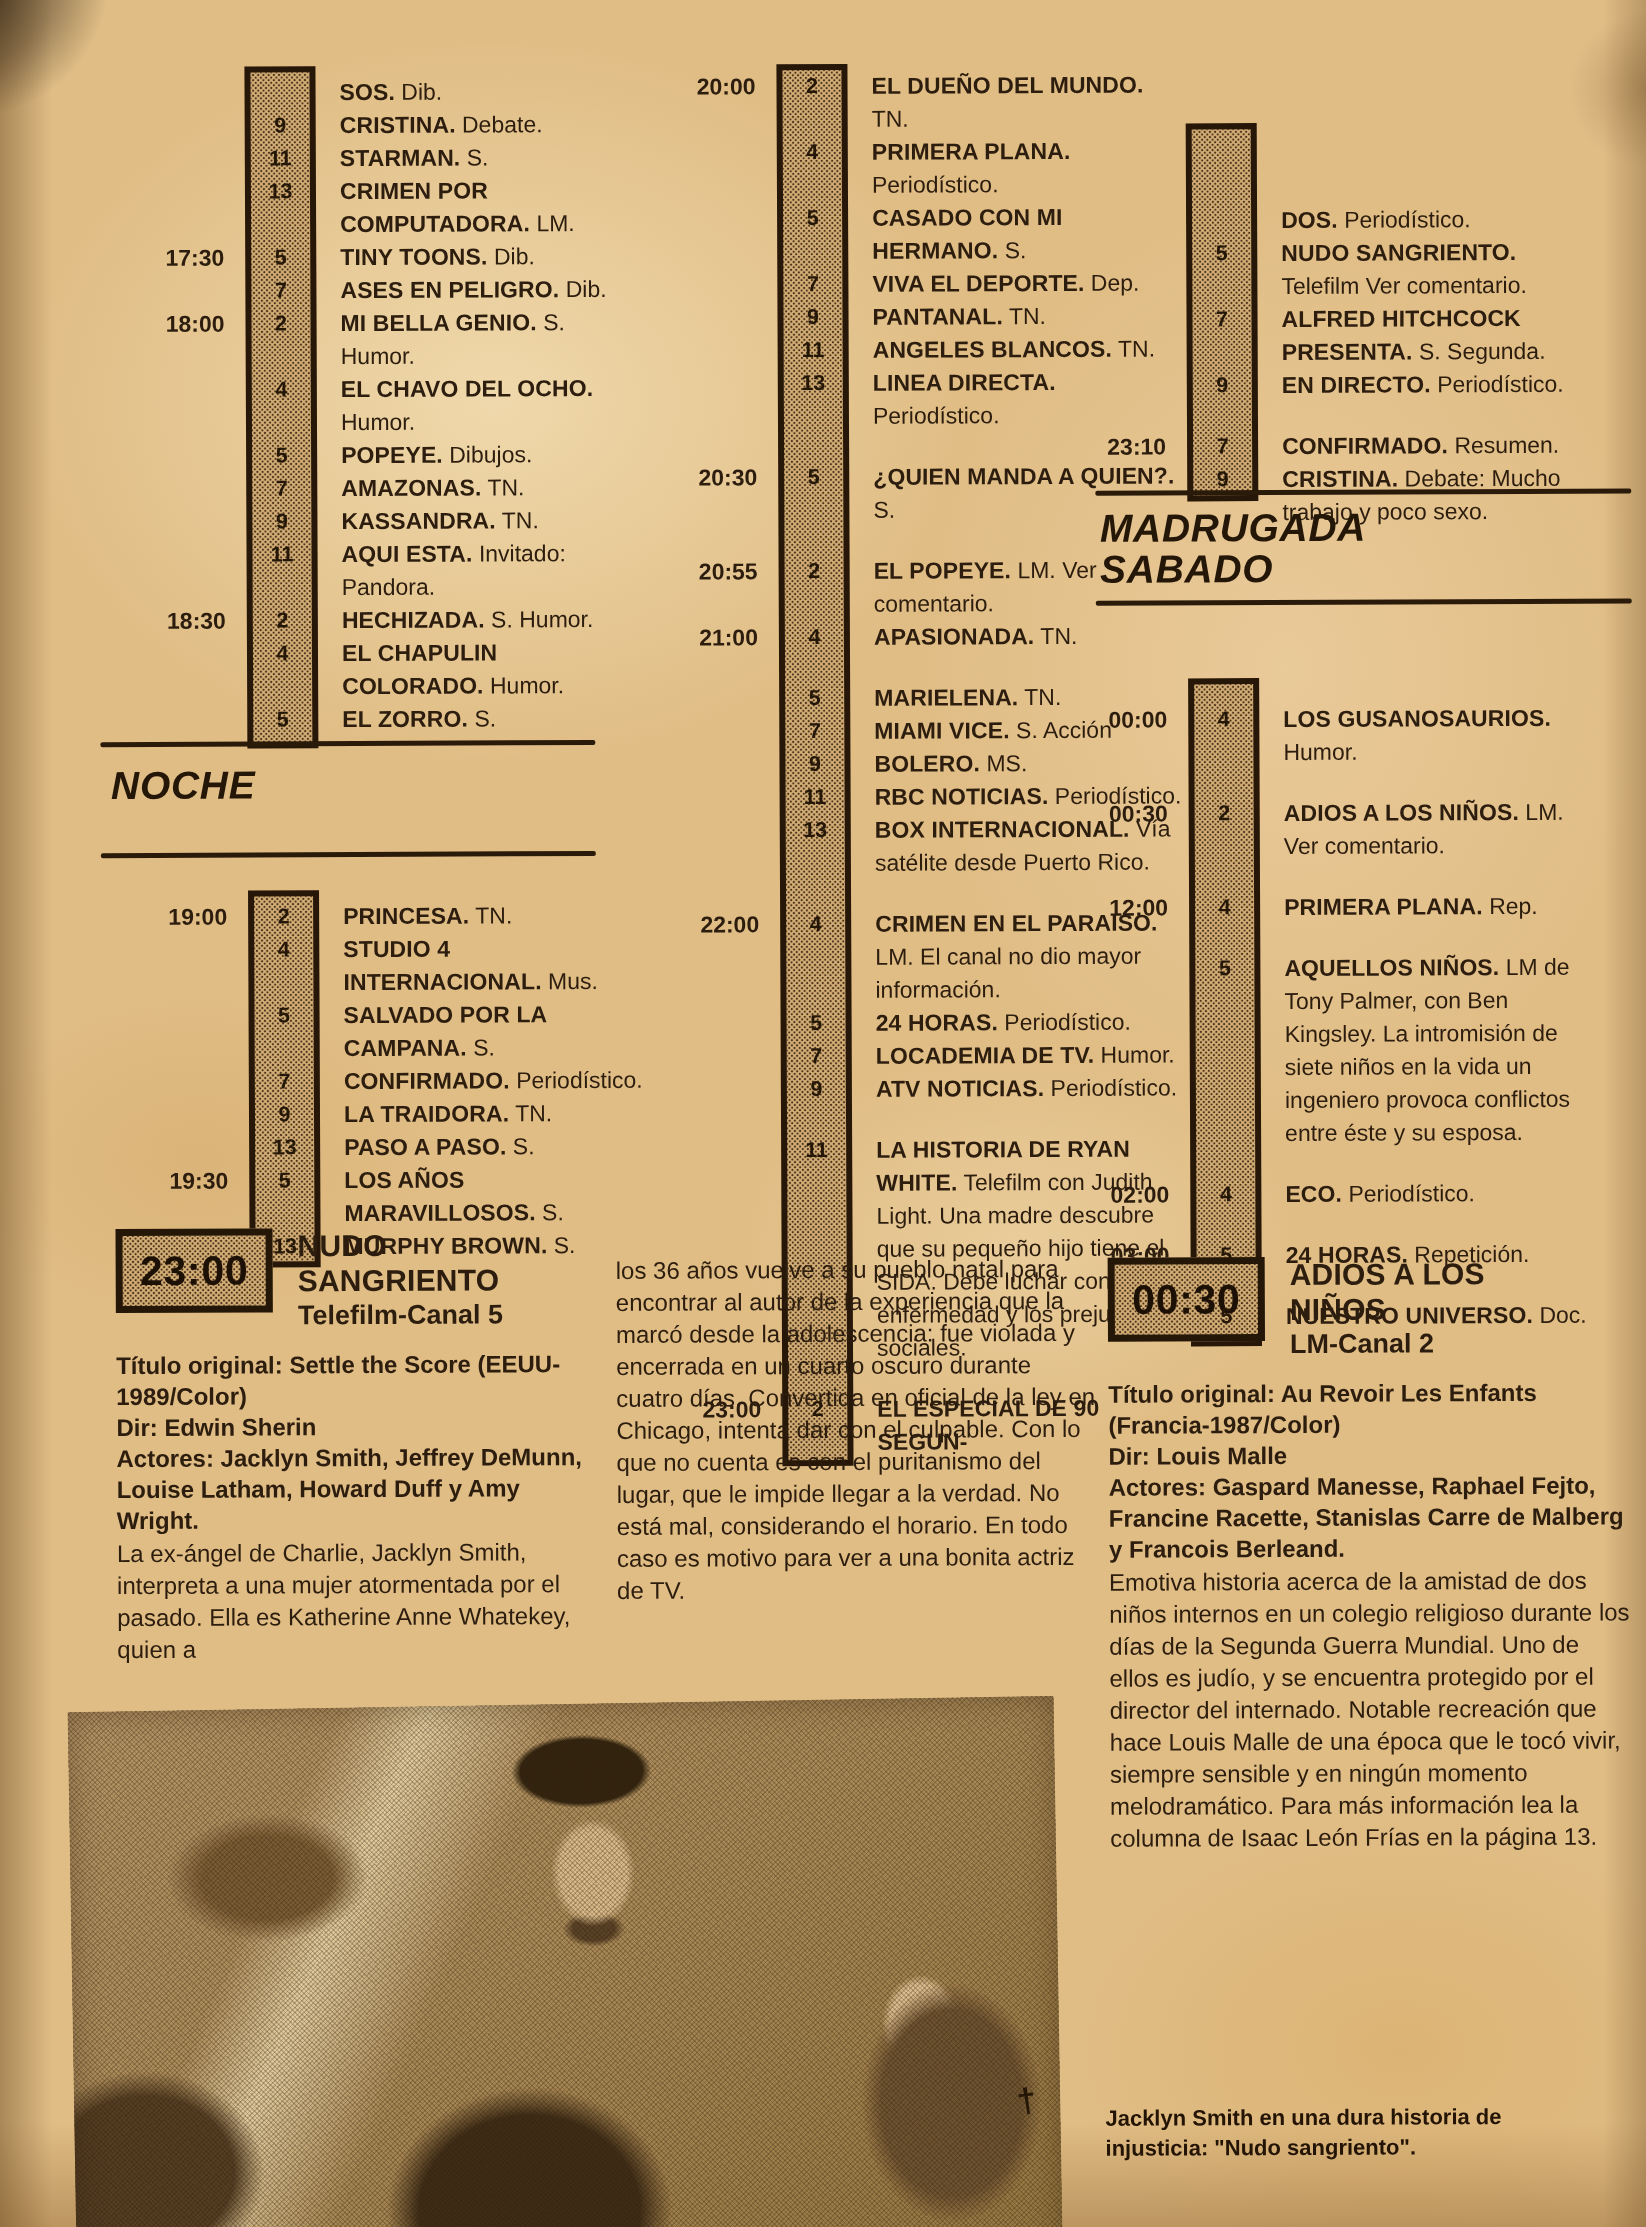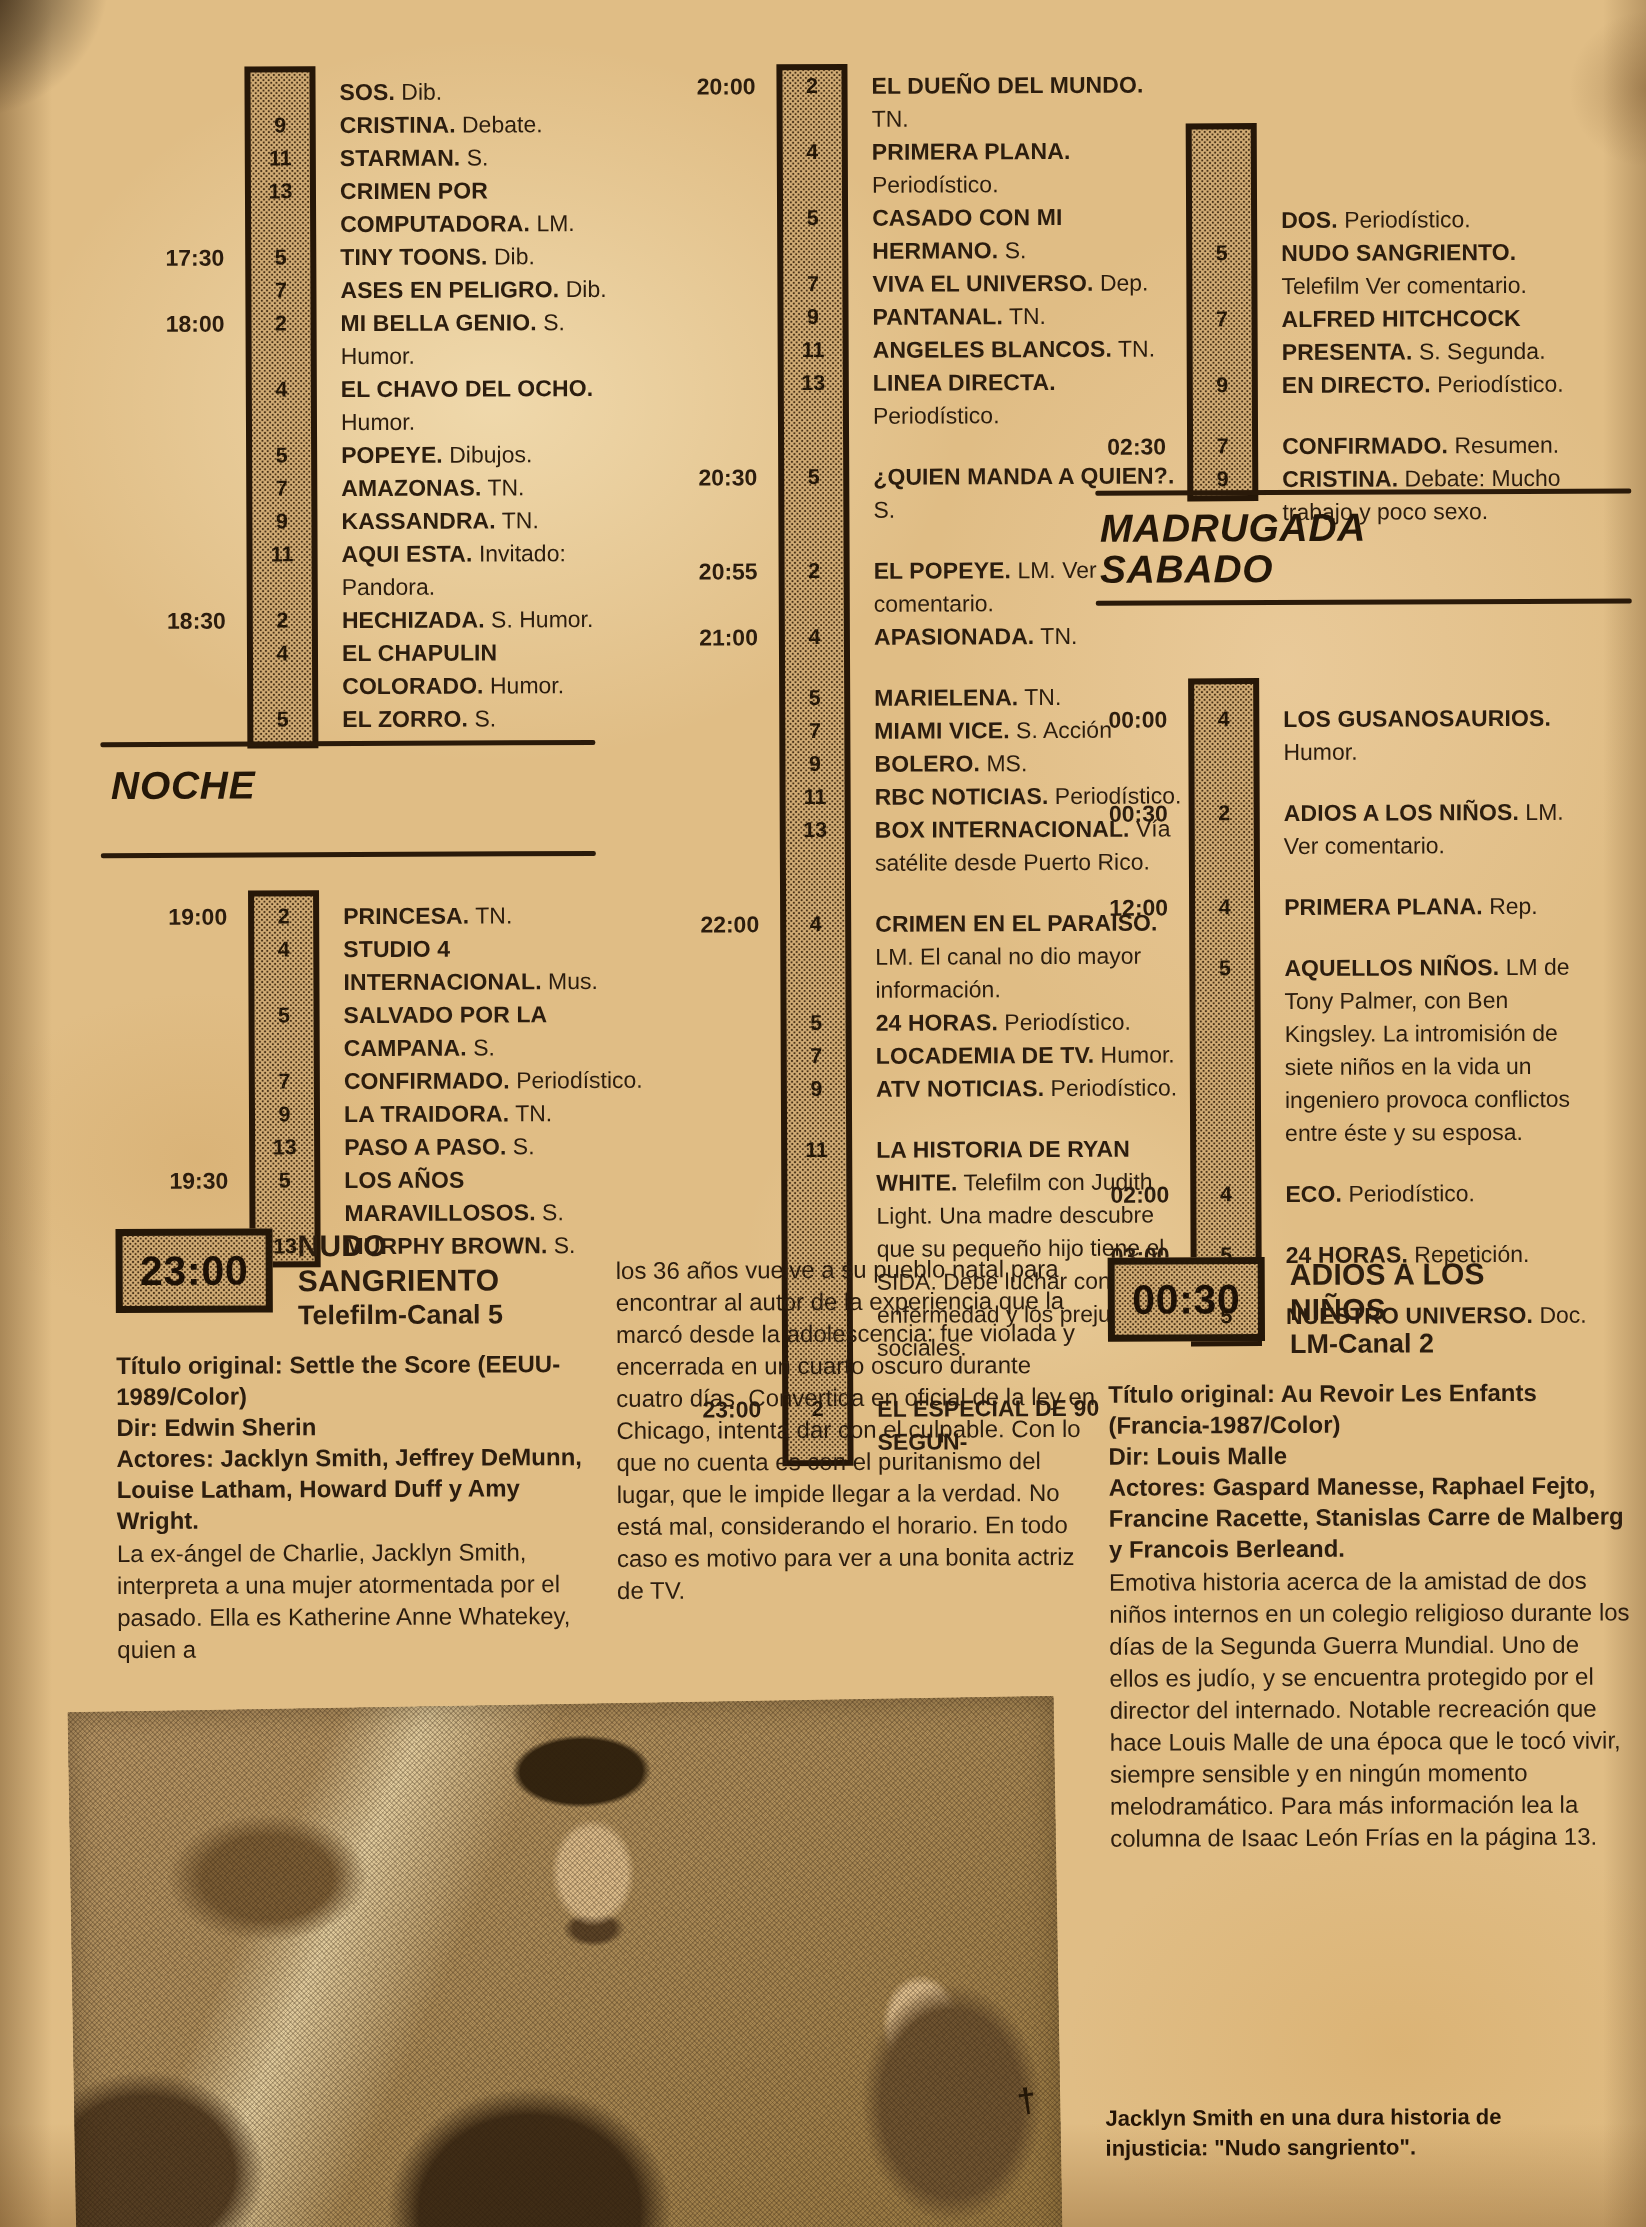--- a/index.html
+++ b/index.html
@@ -284,21 +284,21 @@
             <div class="txt"><span class="t">PRIMERA PLANA.</span><span class="d"> Periodístico.</span></div>
           </div>
           <div class="row">
             <div class="time"></div>
             <div class="ch">5</div>
             <div class="txt"><span class="t">CASADO CON MI HERMANO.</span><span class="d"> S.</span></div>
           </div>
           <div class="row">
             <div class="time"></div>
             <div class="ch">7</div>
-            <div class="txt"><span class="t">VIVA EL UNIVERSO.</span><span class="d"> Dep.</span></div>
+            <div class="txt"><span class="t">VIVA EL DEPORTE.</span><span class="d"> Dep.</span></div>
           </div>
           <div class="row">
             <div class="time"></div>
             <div class="ch">9</div>
             <div class="txt"><span class="t">PANTANAL.</span><span class="d"> TN.</span></div>
           </div>
           <div class="row">
             <div class="time"></div>
             <div class="ch">11</div>
             <div class="txt"><span class="t">ANGELES BLANCOS.</span><span class="d"> TN.</span></div>
@@ -398,21 +398,21 @@
             <div class="time"></div>
             <div class="ch">7</div>
             <div class="txt"><span class="t">ALFRED HITCHCOCK PRESENTA.</span><span class="d"> S. Segunda.</span></div>
           </div>
           <div class="row">
             <div class="time"></div>
             <div class="ch">9</div>
             <div class="txt"><span class="t">EN DIRECTO.</span><span class="d"> Periodístico.</span></div>
           </div>
           <div class="row gap">
-            <div class="time">02:30</div>
+            <div class="time">23:10</div>
             <div class="ch">7</div>
             <div class="txt"><span class="t">CONFIRMADO.</span><span class="d"> Resumen.</span></div>
           </div>
           <div class="row">
             <div class="time"></div>
             <div class="ch">9</div>
             <div class="txt"><span class="t">CRISTINA.</span><span class="d"> Debate: Mucho trabajo y poco sexo.</span></div>
           </div>
         </div>
     </section>

